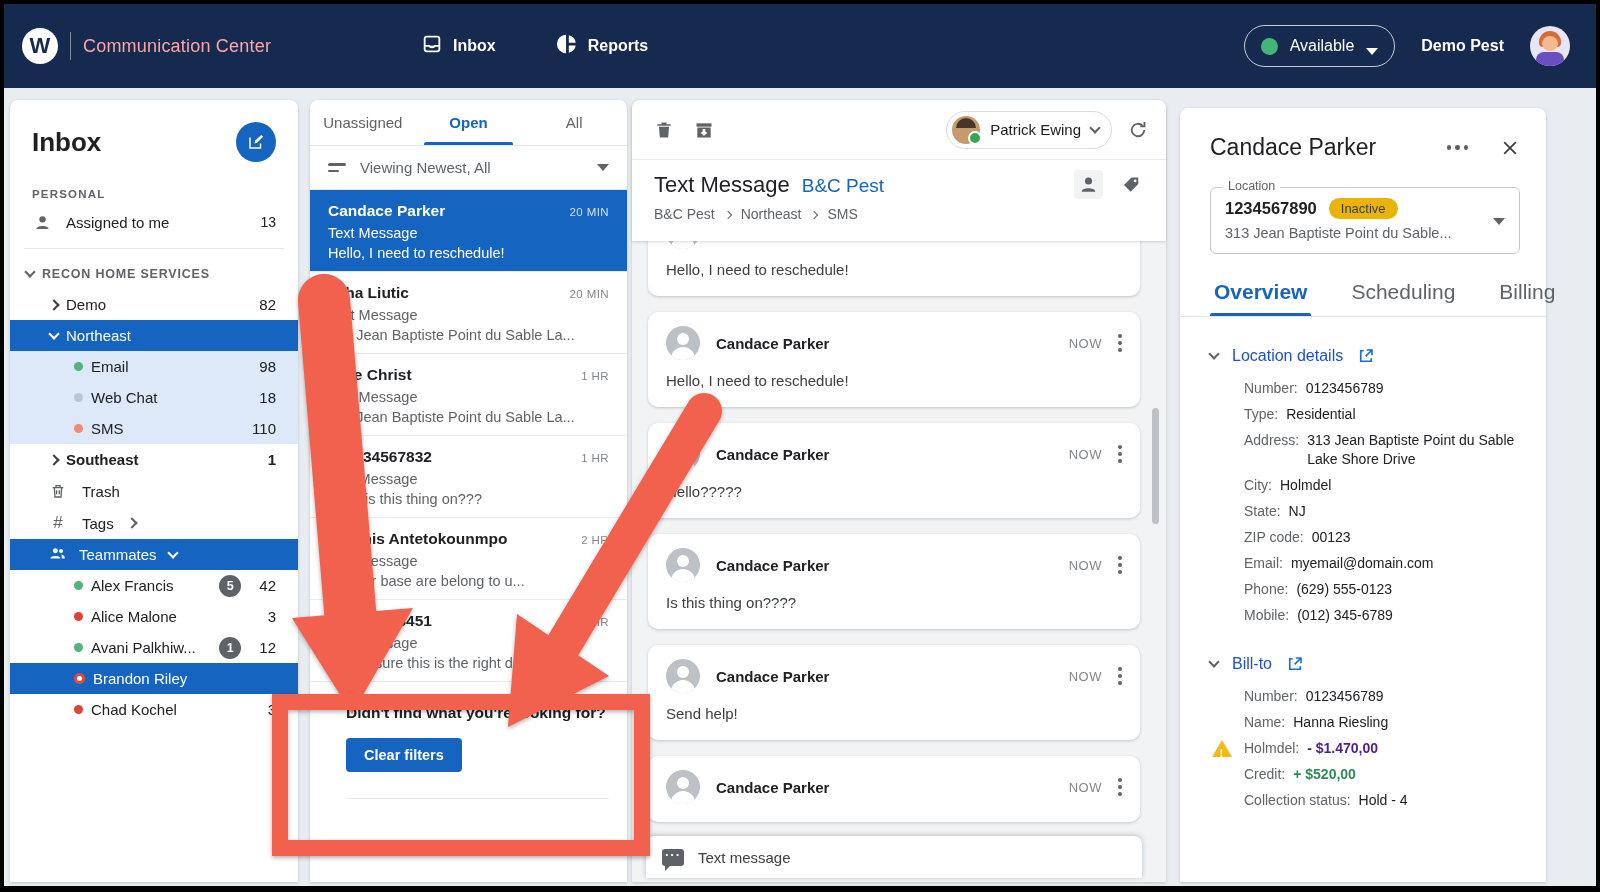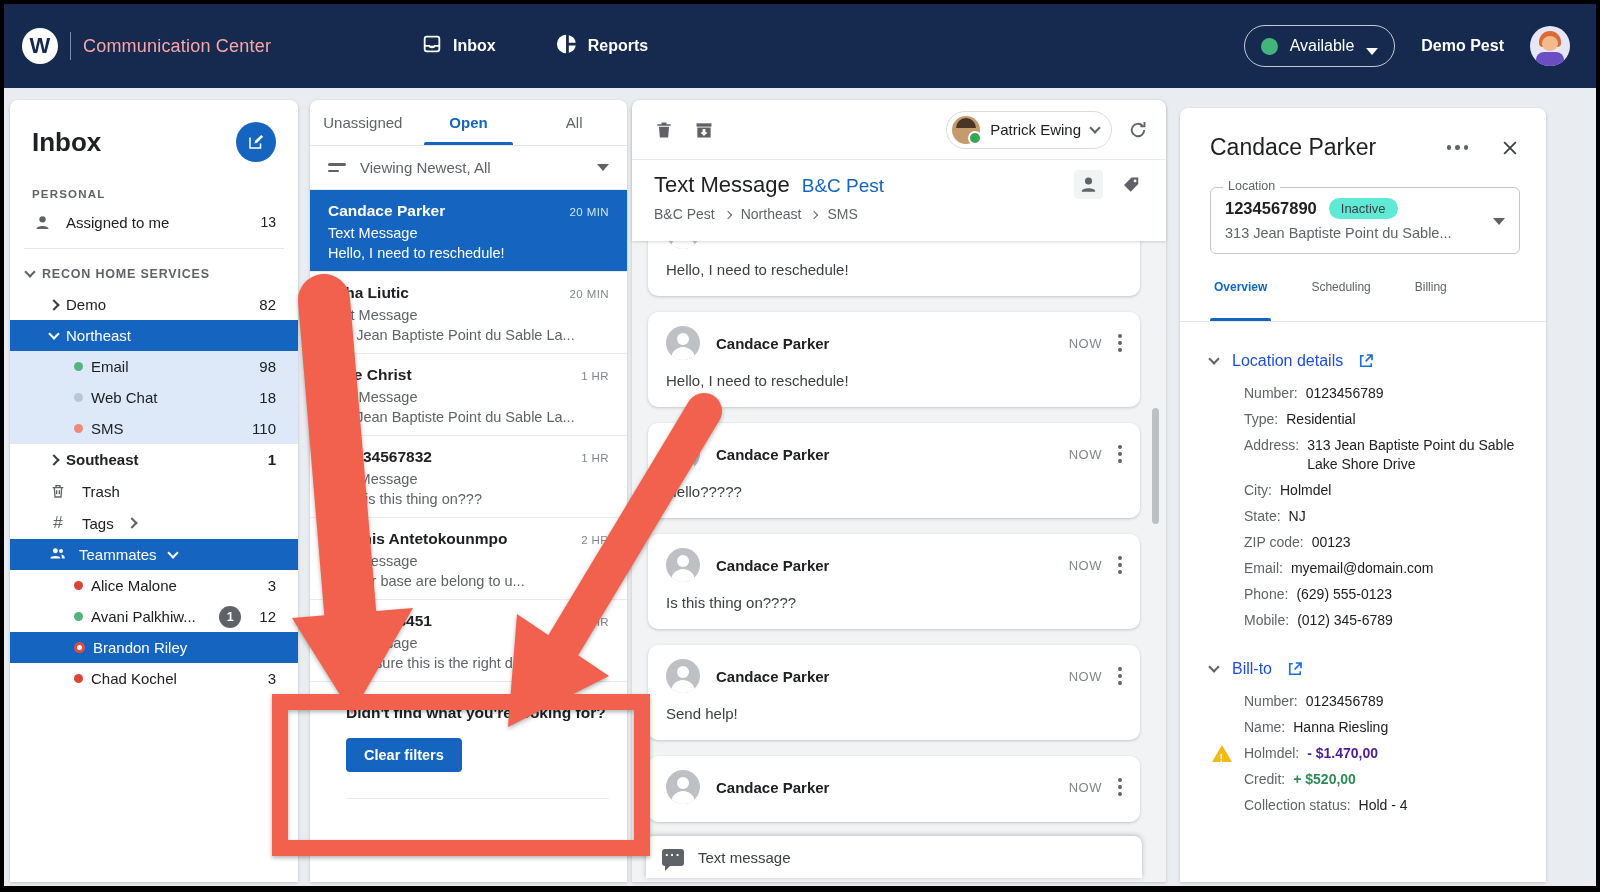--- a/index.html
+++ b/index.html
@@ -132,25 +132,25 @@
   .dt-inner { padding:26px 26px 0 30px; }
   .dt-title-row { display:flex; align-items:center; }
   .dt-title { font-size:23px; font-weight:500; color:#202124; }
   .more-dots { margin-left:auto; display:flex; gap:4px; cursor:pointer; padding:6px; }
   .more-dots i { width:4.5px; height:4.5px; border-radius:50%; background:#5f6368; display:block; }
   .close-x { margin-left:26px; cursor:pointer; color:#3c4043; display:flex; }
   .loc-box { position:relative; margin-top:26px; border:1px solid #c4c7cc; border-radius:6px; padding:10px 40px 12px 14px; cursor:pointer; }
   .loc-legend { position:absolute; top:-9px; left:12px; background:#fff; padding:0 5px; font-size:12.5px; color:#5f6368; }
   .loc-line1 { display:flex; align-items:center; gap:12px; }
   .loc-number { font-size:16.5px; font-weight:bold; color:#202124; }
-  .loc-status { background:#5eead4; color:#3c4043; font-size:13px; padding:3px 12px; border-radius:12px; }
+  .loc-status { background:#eab308; color:#3c4043; font-size:13px; padding:3px 12px; border-radius:12px; }
   .loc-addr { margin-top:6px; font-size:14.5px; color:#5f6368; white-space:nowrap; overflow:hidden; }
   .loc-caret { position:absolute; right:14px; top:50%; margin-top:-3px; width:0; height:0; border-left:6px solid transparent; border-right:6px solid transparent; border-top:7px solid #5f6368; }
   .dt-tabs { display:flex; gap:44px; margin-top:26px; padding:0 4px; }
-  .dt-tab { font-size:12px; color:#5f6368; padding-bottom:27px; cursor:pointer; position:relative; }
+  .dt-tab { font-size:21px; color:#5f6368; padding-bottom:12px; cursor:pointer; position:relative; }
   .dt-tab.active { color:#1565c0; font-weight:bold; }
   .dt-tab.active::after { content:""; position:absolute; left:-4px; right:-4px; bottom:0; height:3px; background:#1565c0; border-radius:2px 2px 0 0; }
   .dt-tabs-divider { height:1px; background:#e3e6ea; margin:0 -26px 0 -30px; }
   .dt-section { margin-top:30px; }
   .dt-sec-head { display:flex; align-items:center; gap:14px; cursor:pointer; }
   .dt-sec-title { font-size:16px; font-weight:500; color:#1d4ed8; }
   .ext-link { color:#1a6fd4; display:flex; cursor:pointer; }
   .kv-rows { margin-top:14px; padding-left:34px; display:flex; flex-direction:column; gap:7px; }
   .kv-row { display:flex; font-size:14px; line-height:19px; position:relative; }
   .kv-label { color:#5f6368; flex:none; }
@@ -284,20 +284,26 @@
               <circle cx="9" cy="8" r="3.5"></circle>
               <path d="M2 19c0-4.5 14-4.5 14 0z"></path>
               <circle cx="17" cy="8.5" r="2.8"></circle>
               <path d="M17.5 13.5c3 .4 4.8 2.3 4.8 5.5h-4z"></path>
             </svg>
       </span>
       <span>Teammates</span>
       <span class="chev down white"></span>
     </div>
 
+    <div class="sb-tree-row teammate">
+      <span class="dot green"></span>
+      <span>Alex Francis</span>
+      <span class="badge-num">5</span>
+      <span class="count" style="margin-left:10px;">42</span>
+    </div>
     <div class="sb-tree-row teammate">
       <span class="dot red"></span>
       <span>Alice Malone</span>
       <span class="count">3</span>
     </div>
     <div class="sb-tree-row teammate">
       <span class="dot green"></span>
       <span>Avani Palkhiw...</span>
       <span class="badge-num">1</span>
       <span class="count" style="margin-left:10px;">12</span>

